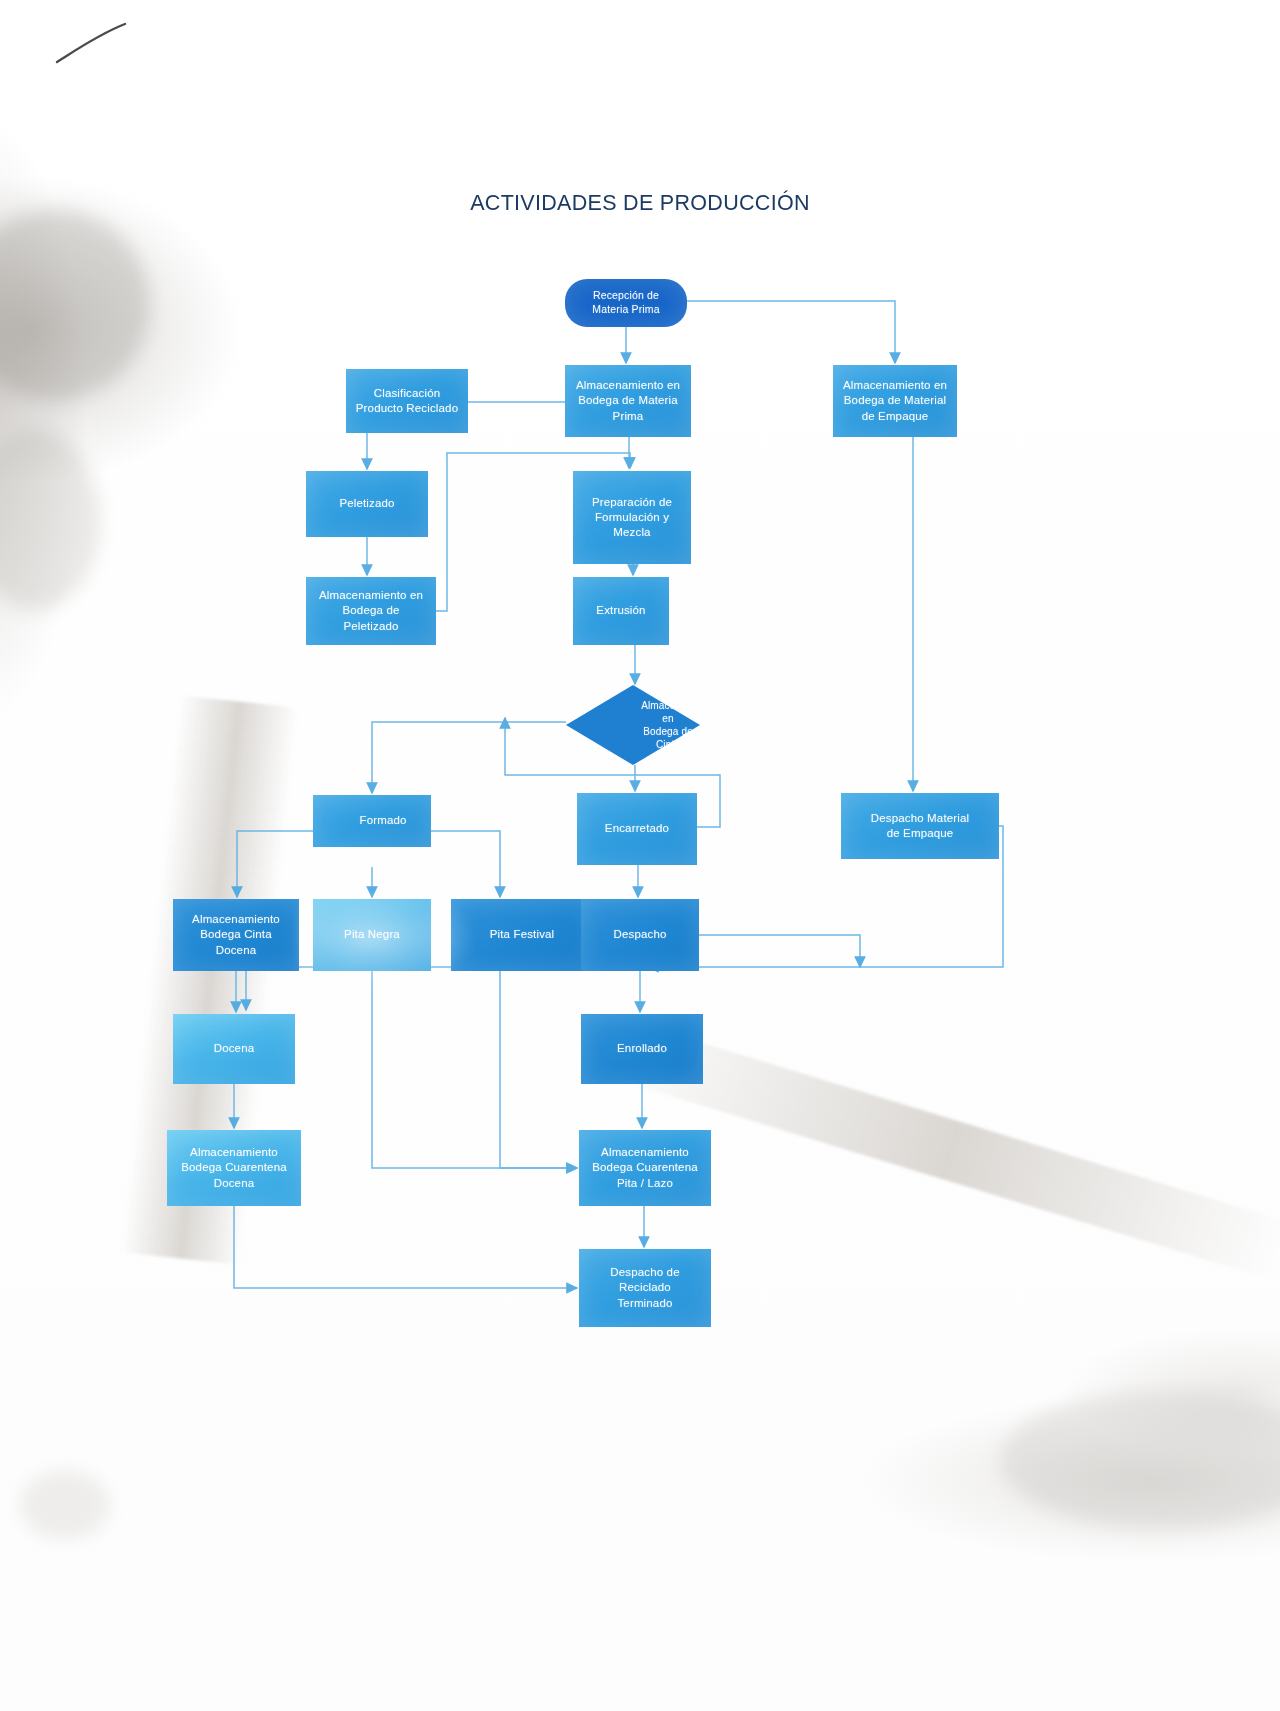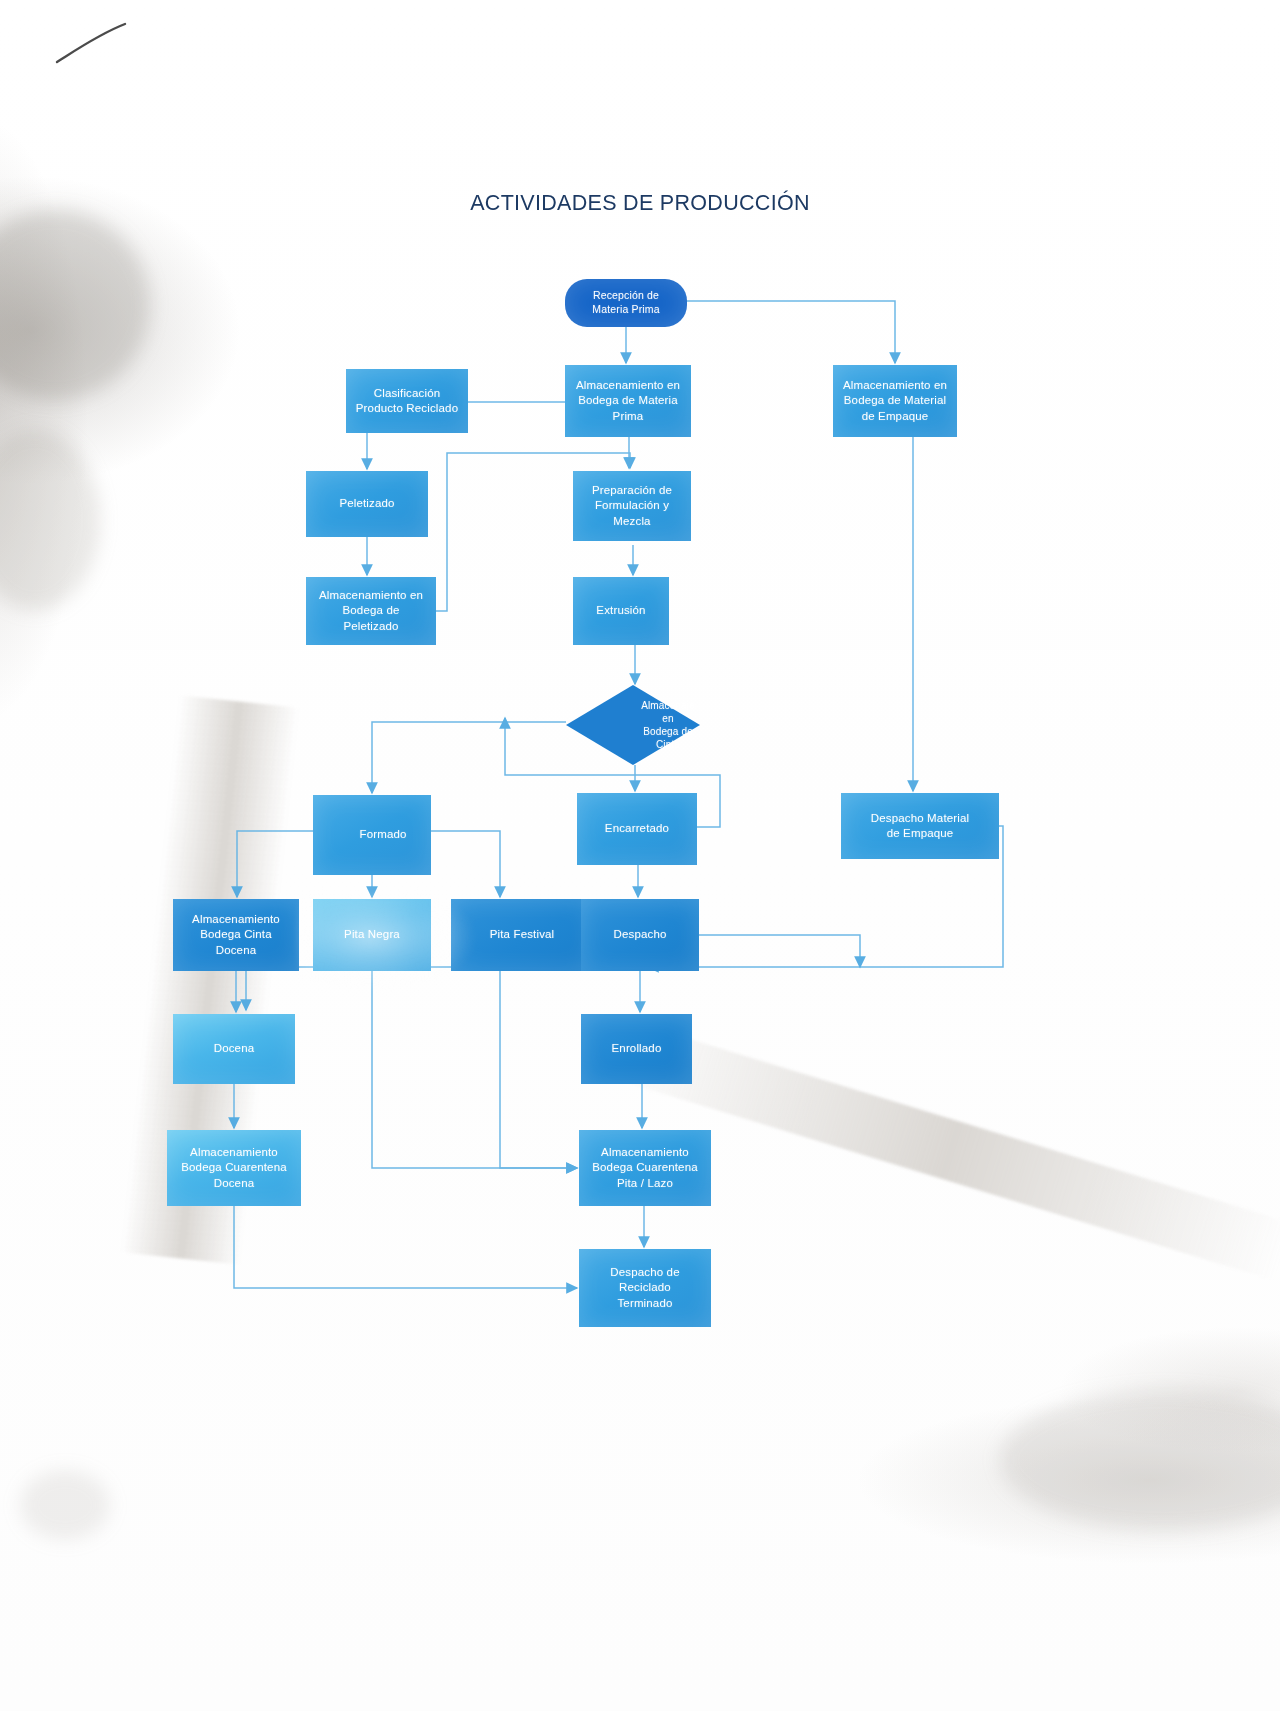--- a/index.html
+++ b/index.html
@@ -159,21 +159,21 @@
         <span style="display:block">Almacenamiento en</span>
         <span style="display:block">Bodega de Material</span>
         <span style="display:block">de Empaque</span>
       </span>
     </div>
     <div class="node n-proc" style="left: 306px; top: 471px; width: 122px; height: 66px;">
       <span>
         <span style="display:block">Peletizado</span>
       </span>
     </div>
-    <div class="node n-proc" style="left: 573px; top: 471px; width: 118px; height: 70px;">
+    <div class="node n-proc" style="left: 573px; top: 471px; width: 118px; height: 93px;">
       <span>
         <span style="display:block">Preparación de</span>
         <span style="display:block">Formulación y</span>
         <span style="display:block">Mezcla</span>
       </span>
     </div>
     <div class="node n-proc" style="left: 306px; top: 577px; width: 130px; height: 68px;">
       <span>
         <span style="display:block">Almacenamiento en</span>
         <span style="display:block">Bodega de</span>
@@ -185,21 +185,21 @@
         <span style="display:block">Extrusión</span>
       </span>
     </div>
     <div class="node n-dec" style="left: 566px; top: 685px; width: 134px; height: 80px;">
       <div class="dia" style="background: rgb(31, 127, 208);"></div>
       <span>
         <span style="display:block">Almacenaje en</span>
         <span style="display:block">Bodega de Cinta</span>
       </span>
     </div>
-    <div class="node n-proc" style="left: 313px; top: 795px; width: 118px; height: 80px; padding-left: 22px;">
+    <div class="node n-proc" style="left: 313px; top: 795px; width: 118px; height: 52px; padding-left: 22px;">
       <span>
         <span style="display:block">Formado</span>
       </span>
     </div>
     <div class="node n-proc" style="left: 577px; top: 793px; width: 120px; height: 72px;">
       <span>
         <span style="display:block">Encarretado</span>
       </span>
     </div>
     <div class="node n-proc" style="left: 841px; top: 793px; width: 158px; height: 66px;">
@@ -228,21 +228,21 @@
     <div class="node n-deep" style="left: 581px; top: 899px; width: 118px; height: 72px;">
       <span>
         <span style="display:block">Despacho</span>
       </span>
     </div>
     <div class="node n-light" style="left: 173px; top: 1014px; width: 122px; height: 70px;">
       <span>
         <span style="display:block">Docena</span>
       </span>
     </div>
-    <div class="node n-deep" style="left: 581px; top: 1014px; width: 111px; height: 70px;">
+    <div class="node n-deep" style="left: 581px; top: 1014px; width: 122px; height: 70px;">
       <span>
         <span style="display:block">Enrollado</span>
       </span>
     </div>
     <div class="node n-light" style="left: 167px; top: 1130px; width: 134px; height: 76px;">
       <span>
         <span style="display:block">Almacenamiento</span>
         <span style="display:block">Bodega Cuarentena</span>
         <span style="display:block">Docena</span>
       </span>

